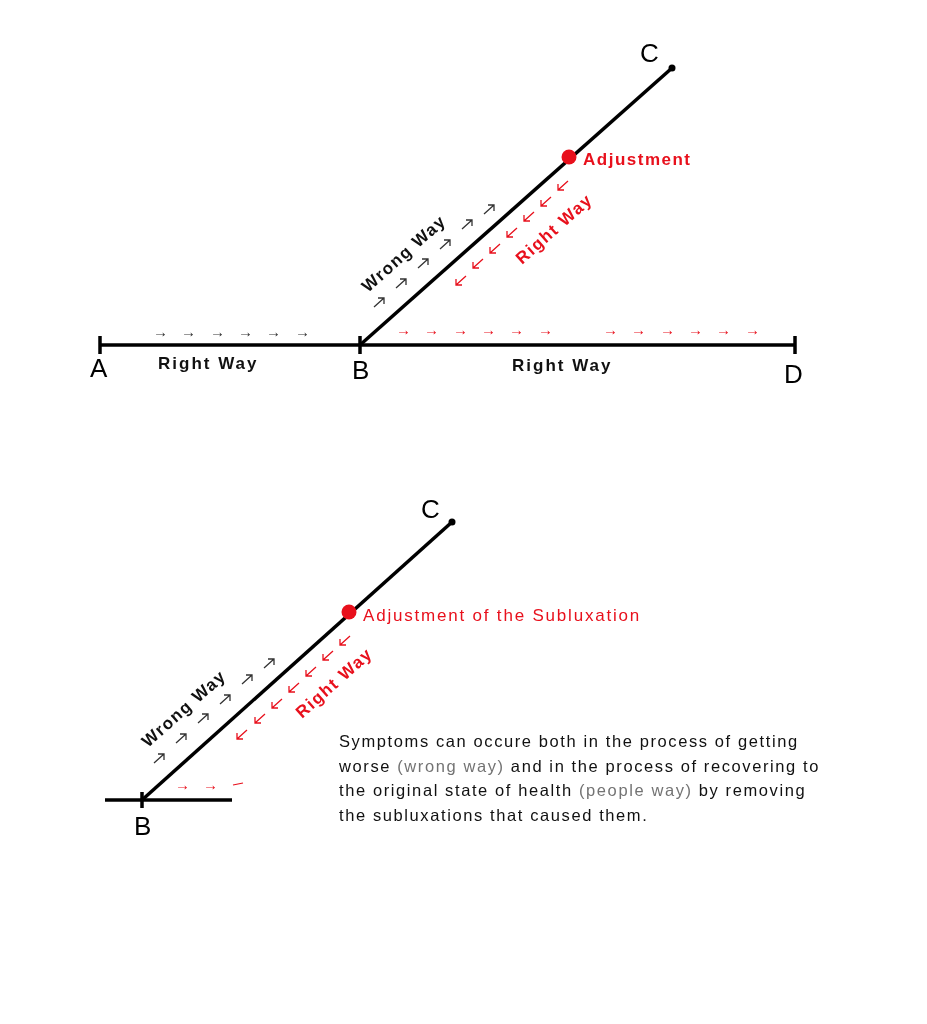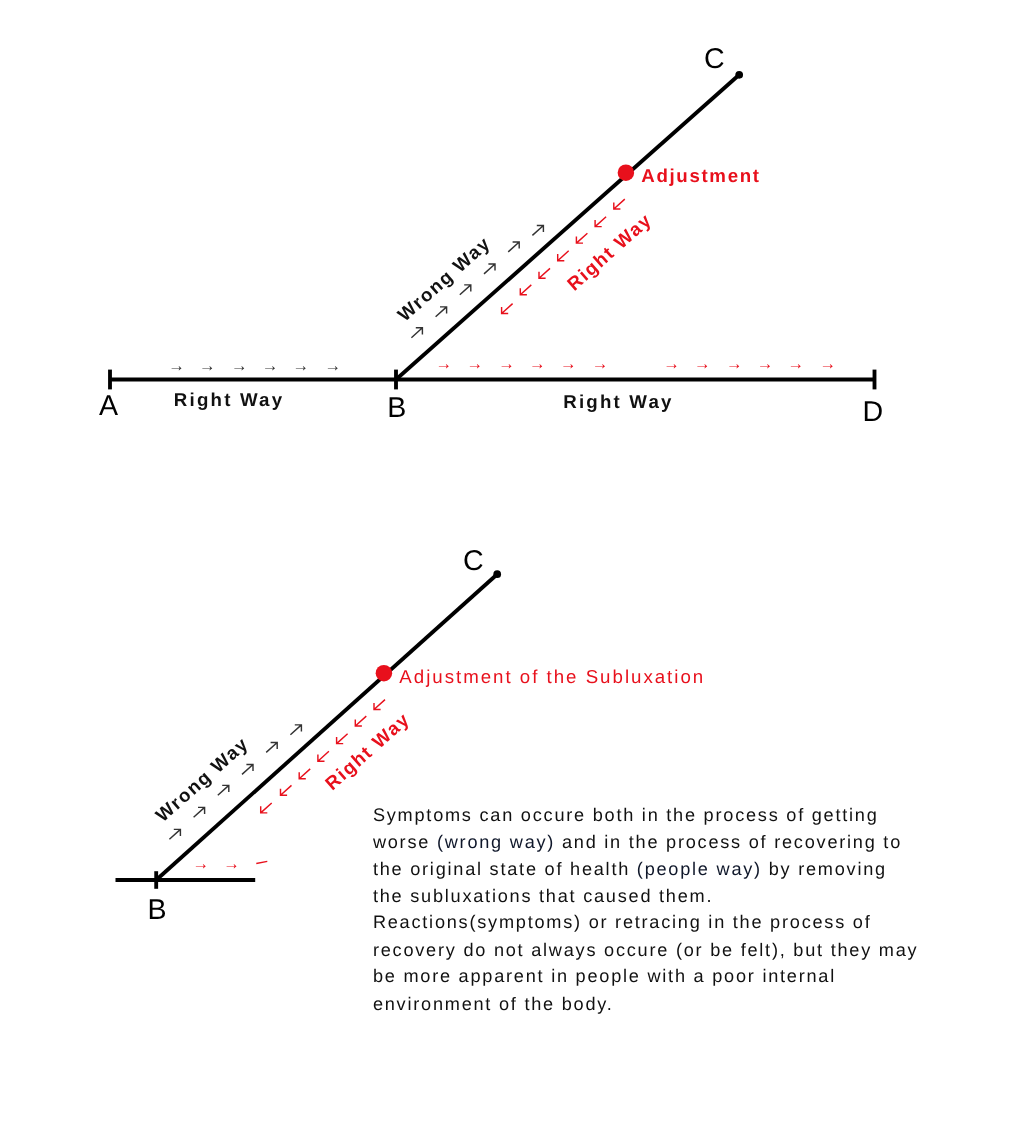--- a/index.html
+++ b/index.html
@@ -3,21 +3,21 @@
 <meta charset="utf-8">
 <style>
   html, body { margin: 0; padding: 0; background: #ffffff; }
   body { width: 927px; height: 1024px; position: relative; overflow: hidden;
          font-family: "Liberation Sans", "DejaVu Sans", sans-serif; }
   svg { position: absolute; left: 0; top: 0; }
   .lbl { font-family: "Liberation Sans", sans-serif; }
   .para { position: absolute; left: 339px; top: 729px; width: 500px;
           font-family: "Liberation Sans", sans-serif; font-size: 16.5px;
           letter-spacing: 1.6px; line-height: 24.5px; color: #111; }
-  .para .red { color: #0f172a; }
+  .para .red { color: #737373; }
   .para p { margin: 0; }
 </style>
 </head>
 <body>
 
 <svg width="927" height="1024" viewBox="0 0 927 1024">
 
   <g>
 
     <line x1="100" y1="345" x2="795" y2="345" stroke="#000" stroke-width="3.5"></line>
@@ -118,14 +118,13 @@
       <path d="M299 683 l-10 9 m0 -6 v6 h6"></path>
       <path d="M282 699 l-10 9 m0 -6 v6 h6"></path>
       <path d="M265 714 l-10 9 m0 -6 v6 h6"></path>
       <path d="M247 730 l-10 9 m0 -6 v6 h6"></path>
     </g>
   </g>
 </svg>
 
 <div class="para">
   <p><span>Symptoms can occure both in the process of getting worse </span><span class="red">(wrong way)</span><span> and in the process of recovering to the original state of health </span><span class="red">(people way)</span><span> by removing the subluxations  that caused them.</span></p>
-  <p>Reactions(symptoms) or retracing in the process of recovery do not always occure (or be felt), but they may be more apparent in people with a poor internal environment of the body.</p>
 </div>
 
 </body></html>

